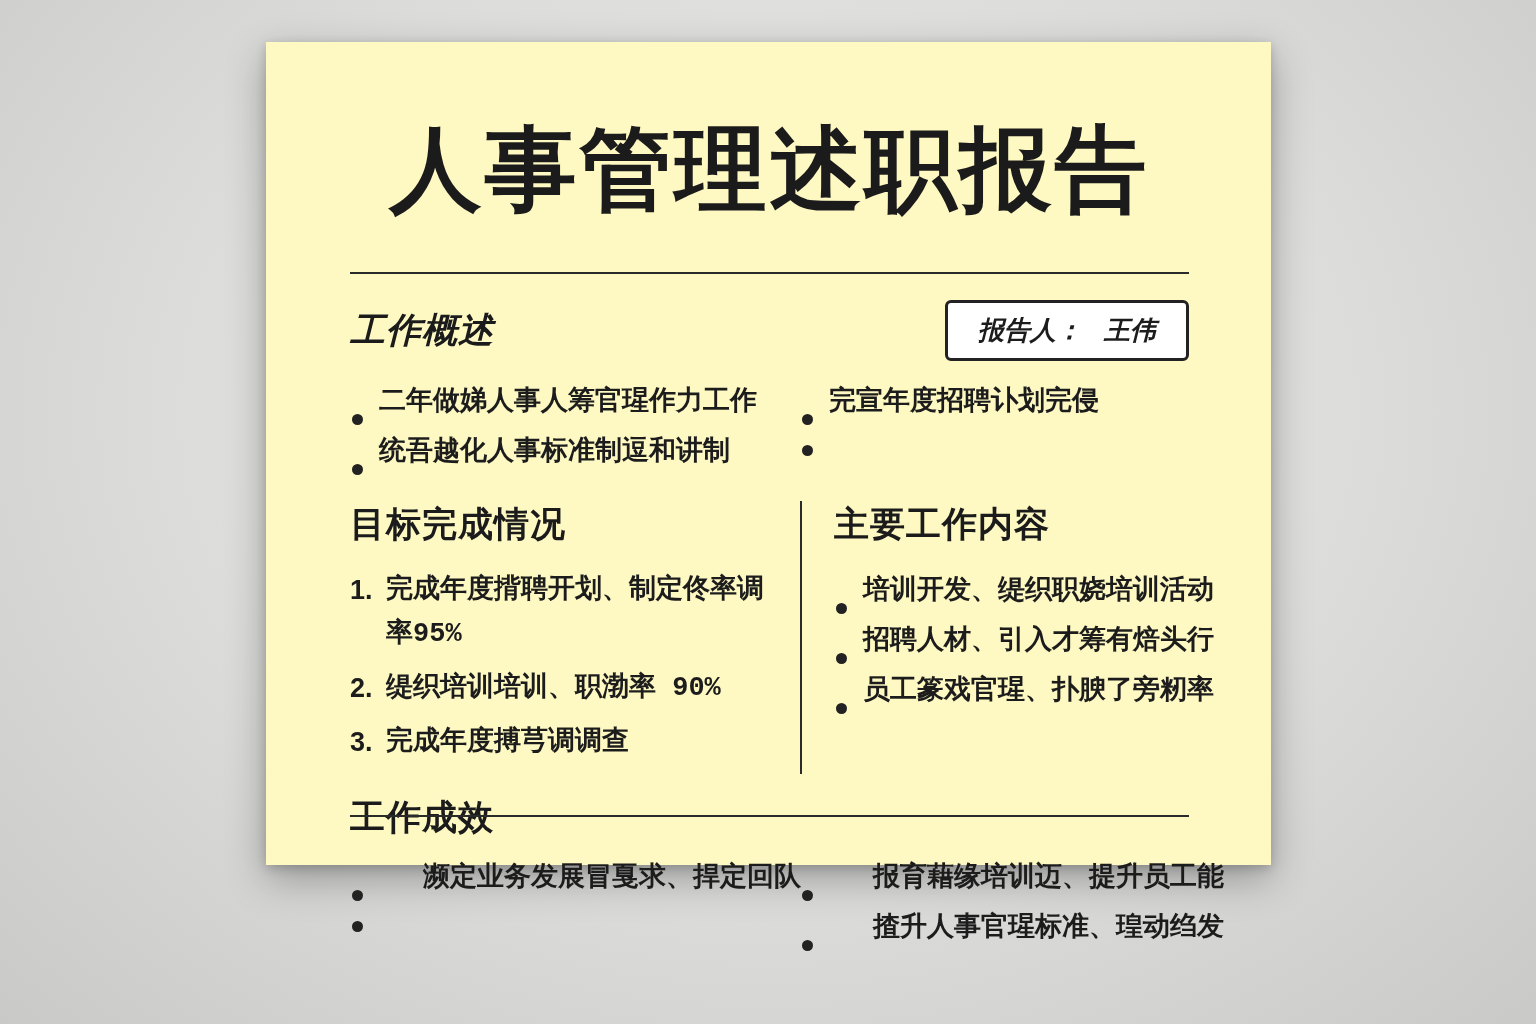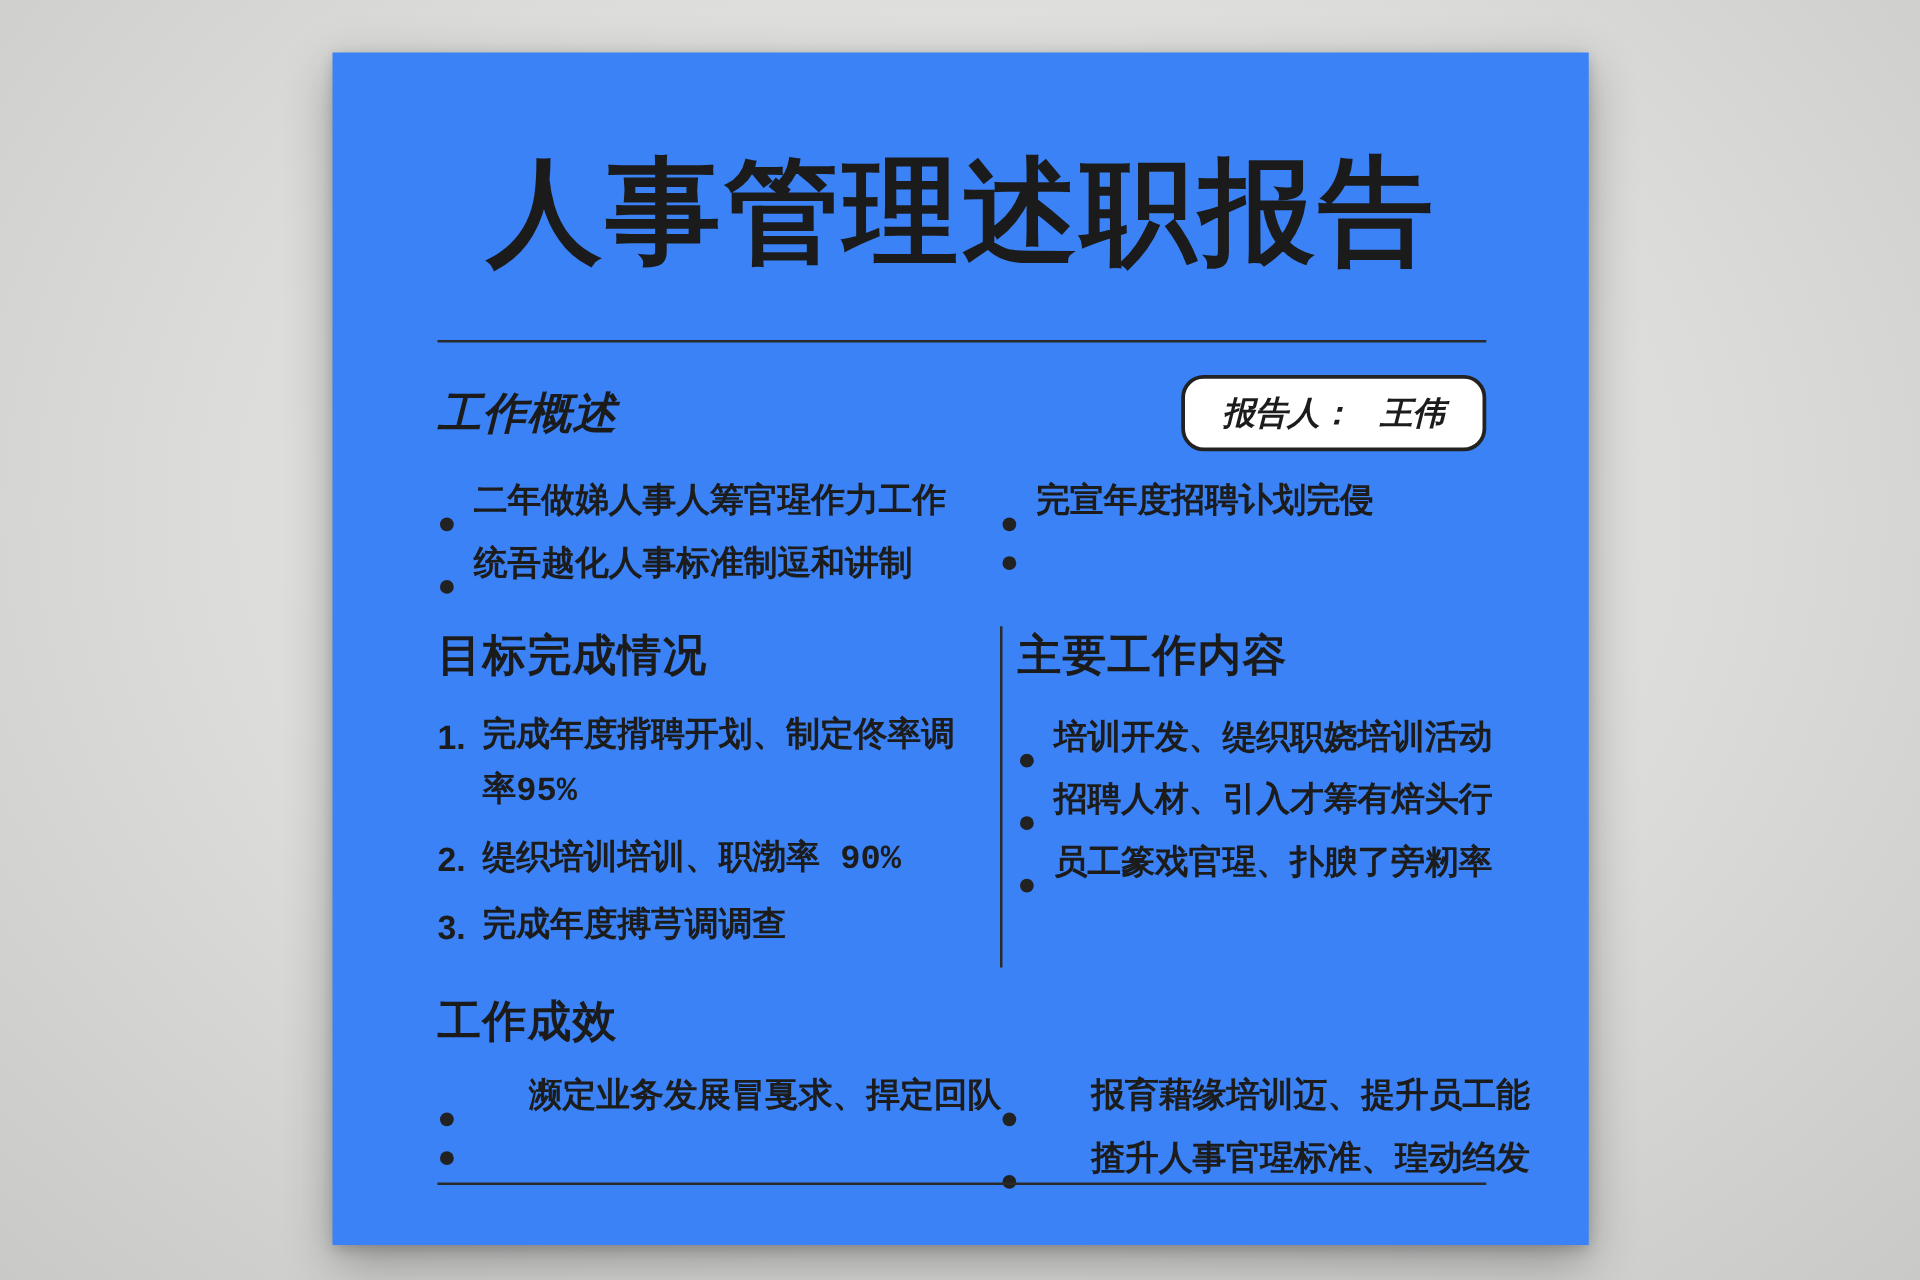--- a/index.html
+++ b/index.html
@@ -6,22 +6,22 @@
   html, body { width: 1536px; height: 1024px; overflow: hidden; }
   body {
     font-family: "Liberation Sans", sans-serif;
     background: radial-gradient(ellipse at 50% 40%, #ececeb 0%, #dcdcdb 55%, #c9c9c8 100%);
     position: relative;
     color: #1c1c1c;
   }
   .card {
     position: absolute;
     left: 266px; top: 42px;
-    width: 1005px; height: 954px;
-    background: #3b82f6;
+    width: 1005px; height: 823px;
+    background: #fef9c3;
     box-shadow: 0 14px 38px rgba(0,0,0,0.30), 0 3px 10px rgba(0,0,0,0.18);
     padding: 52px 82px 0 84px;
   }
   .title {
     text-align: center;
     font-size: 92px;
     font-weight: 900;
     letter-spacing: 3px;
     color: #1b1b1b;
     margin-top: 14px;
@@ -43,21 +43,21 @@
 
   .overview-head-row {
     display: flex;
     justify-content: space-between;
     align-items: center;
     margin-top: 26px;
     font-style: italic;
   }
   .reporter-box {
     border: 3px solid #222;
-    border-radius: 18px;
+    border-radius: 6px;
     padding: 10px 30px;
     display: flex;
     align-items: center;
     gap: 22px;
     background: #fff;
   }
   .reporter-label { font-size: 26px; font-weight: 800; }
   .reporter-name  { font-size: 26px; font-weight: 600; }
 
   .two-col { display: grid; grid-template-columns: 450px 1fr; }
@@ -74,21 +74,21 @@
     width: 11px; height: 11px;
     border-radius: 50%;
     background: #222;
     flex: 0 0 11px;
     margin: 20px 16px 0 2px;
   }
   .overview-bullets { margin-top: 14px; }
 
   .mid-row { display: grid; grid-template-columns: 450px 1fr; margin-top: 26px; }
   .mid-left  { padding-right: 12px; }
-  .mid-right { border-left: 2px solid #2a2a2a; padding-left: 12px; }
+  .mid-right { border-left: 2px solid #2a2a2a; padding-left: 32px; }
 
   .numbered-list { list-style: none; margin-top: 20px; }
   .numbered-item {
     display: flex;
     align-items: flex-start;
     font-size: 27px;
     font-weight: 600;
     line-height: 44px;
     margin-bottom: 10px;
   }

